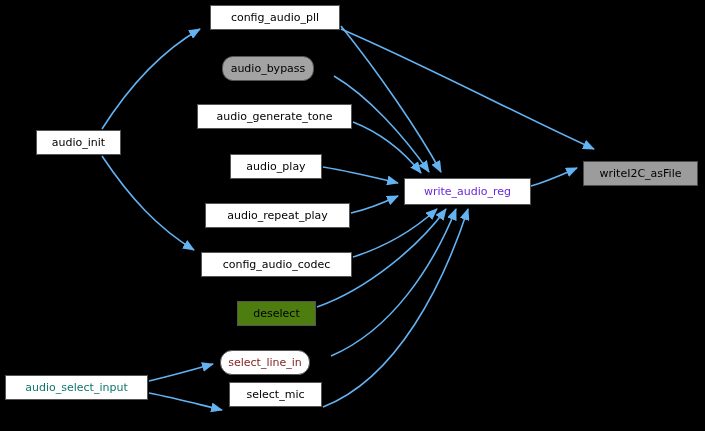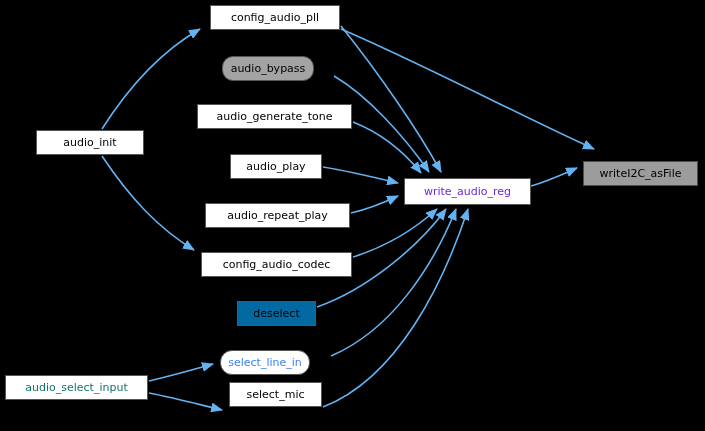--- a/index.html
+++ b/index.html
@@ -48,27 +48,27 @@
         <path class="edge" d="M 353 257 C 388 246 417 227 437 209" stroke="#63b2f2" marker-end="url(#arrowhead)"></path>
         <path class="edge" d="M 317 307 C 368 289 419 246 446 209" stroke="#63b2f2" marker-end="url(#arrowhead)"></path>
         <path class="edge" d="M 331 356 C 392 330 433 266 456 209" stroke="#63b2f2" marker-end="url(#arrowhead)"></path>
         <path class="edge" d="M 323 407 C 398 378 444 282 468 209" stroke="#63b2f2" marker-end="url(#arrowhead)"></path>
         <path class="edge" d="M 531 186 C 548 181 561 175 577 168" stroke="#63b2f2" marker-end="url(#arrowhead)"></path>
         <path class="edge" d="M 149 381 C 170 376 192 370 213 364" stroke="#63b2f2" marker-end="url(#arrowhead)"></path>
         <path class="edge" d="M 149 393 C 175 398 197 404 222 410" stroke="#63b2f2" marker-end="url(#arrowhead)"></path>
       </g>
   </svg>
   <div id="node-layer">
-      <div class="node" style="left: 36px; top: 130px; width: 108px; height: 25px; background: rgb(255, 255, 255); border-color: rgb(85, 85, 85); color: rgb(0, 0, 0);">audio_init</div>
+      <div class="node" style="left: 36px; top: 130px; width: 85px; height: 25px; background: rgb(255, 255, 255); border-color: rgb(85, 85, 85); color: rgb(0, 0, 0);">audio_init</div>
       <div class="node" style="left: 5px; top: 375px; width: 143px; height: 25px; background: rgb(255, 255, 255); border-color: rgb(85, 85, 85); color: #0f766e;">audio_select_input</div>
       <div class="node" style="left: 210px; top: 5px; width: 130px; height: 25px; background: rgb(255, 255, 255); border-color: rgb(85, 85, 85); color: rgb(0, 0, 0);">config_audio_pll</div>
       <div class="node" style="left: 222px; top: 56px; width: 92px; height: 25px; background: #a3a3a3; border-color: rgb(85, 85, 85); color: rgb(0, 0, 0); border-radius: 11px;">audio_bypass</div>
       <div class="node" style="left: 197px; top: 104px; width: 155px; height: 25px; background: rgb(255, 255, 255); border-color: rgb(85, 85, 85); color: rgb(0, 0, 0);">audio_generate_tone</div>
       <div class="node" style="left: 230px; top: 154px; width: 92px; height: 25px; background: rgb(255, 255, 255); border-color: rgb(85, 85, 85); color: rgb(0, 0, 0);">audio_play</div>
       <div class="node" style="left: 205px; top: 203px; width: 145px; height: 25px; background: rgb(255, 255, 255); border-color: rgb(85, 85, 85); color: rgb(0, 0, 0);">audio_repeat_play</div>
       <div class="node" style="left: 201px; top: 252px; width: 151px; height: 25px; background: rgb(255, 255, 255); border-color: rgb(85, 85, 85); color: rgb(0, 0, 0);">config_audio_codec</div>
-      <div class="node" style="left: 237px; top: 301px; width: 79px; height: 25px; background: #0369a1; border-color: rgb(85, 85, 85); color: rgb(0, 0, 0);">deselect</div>
-      <div class="node" style="left: 220px; top: 350px; width: 90px; height: 25px; background: rgb(255, 255, 255); border-color: rgb(85, 85, 85); color: #3b82f6; border-radius: 12px;">select_line_in</div>
+      <div class="node" style="left: 237px; top: 301px; width: 79px; height: 25px; background: #4d7c0f; border-color: rgb(85, 85, 85); color: rgb(0, 0, 0);">deselect</div>
+      <div class="node" style="left: 220px; top: 350px; width: 90px; height: 25px; background: rgb(255, 255, 255); border-color: rgb(85, 85, 85); color: #7f1d1d; border-radius: 12px;">select_line_in</div>
       <div class="node" style="left: 229px; top: 382px; width: 93px; height: 25px; background: rgb(255, 255, 255); border-color: rgb(85, 85, 85); color: rgb(0, 0, 0);">select_mic</div>
       <div class="node" style="left: 404px; top: 178px; width: 127px; height: 27px; background: rgb(255, 255, 255); border-color: rgb(85, 85, 85); color: #6d28d9;">write_audio_reg</div>
       <div class="node hl" style="left: 583px; top: 153px; width: 115px; height: 25px; background: rgb(156, 156, 156); border-color: rgb(77, 77, 77); color: rgb(0, 0, 0); margin-top: 8px;">writeI2C_asFile</div>
     </div>
 </div>
 
 </body></html>

